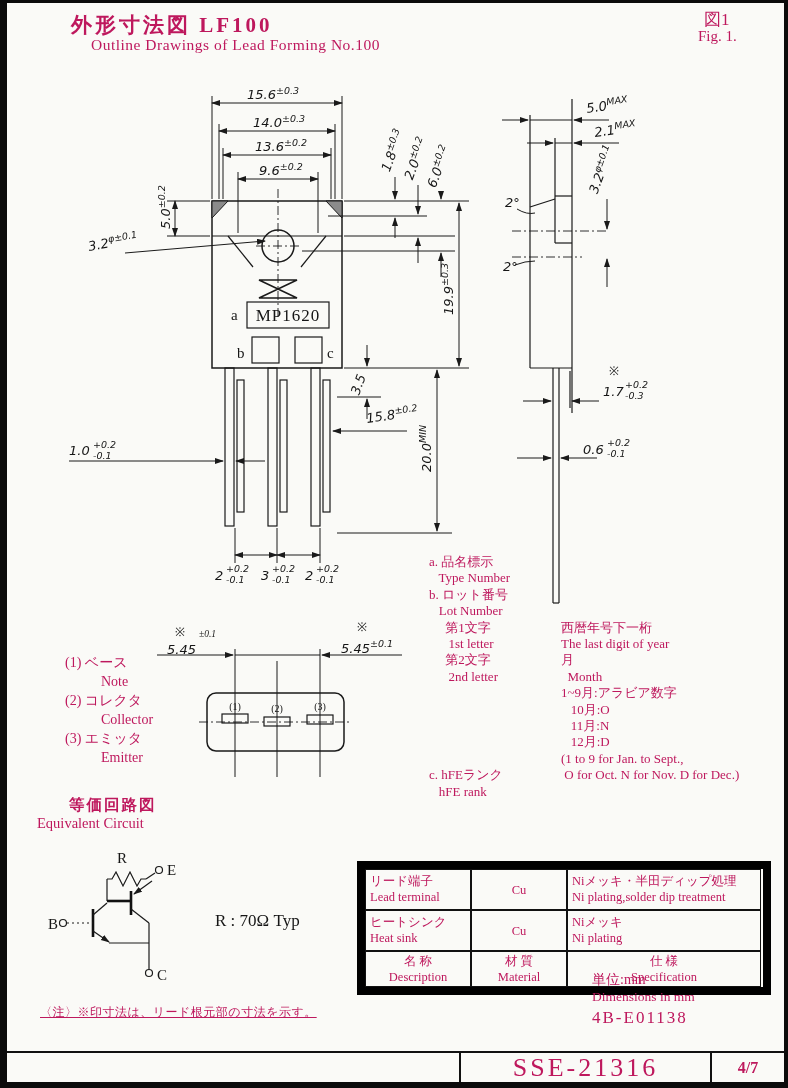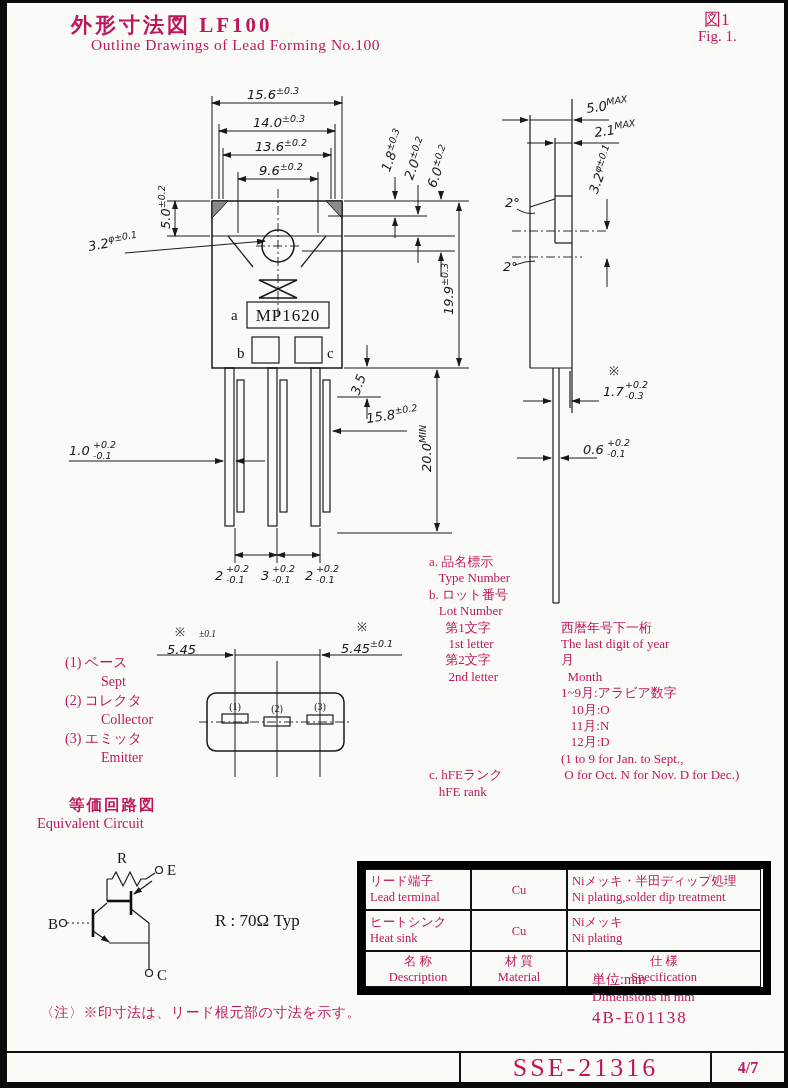--- a/index.html
+++ b/index.html
@@ -38,21 +38,21 @@
   .spec-table{left:350px;top:858px;width:398px;border:8px solid #000000;border-collapse:collapse;
     display:grid;grid-template-columns:106px 96px 194px;background:#fafaf7;}
   .cell{border:1px solid #111;font-size:12.5px;line-height:1.28;padding:3px 4px;box-sizing:border-box;}
   .cell.ctr{display:flex;align-items:center;justify-content:center;text-align:center;}
   .cell .l2{display:block;}
   .r1{height:41px;} .r2{height:41px;} .r3{height:36px;}
   .unit{left:585px;top:968px;width:196px;padding-right:6px;box-sizing:border-box;}
   .unit .jp{font-size:14px;} .unit .en{font-size:13.5px;}
   .unit .doc{font-size:17px;letter-spacing:2px;margin-top:3px;}
   .noteblk{left:33px;top:1001px;}
-  .noteblk .jp{font-size:14px;letter-spacing:.5px;}
+  .noteblk .jp{font-size:12px;letter-spacing:.5px;text-decoration:underline;}
   .noteblk .en{font-size:13.5px;}
   .footer{left:0;right:0;top:1048px;bottom:0;display:flex;border-top:2.5px solid #111;}
   .fc1{width:452px;border-right:2px solid #111;}
   .fc2{flex:1;display:flex;align-items:center;justify-content:center;font-size:26px;letter-spacing:3px;border-right:2px solid #111;}
   .fc3{width:72px;display:flex;align-items:center;justify-content:center;font-size:16px;font-weight:bold;}
 </style>
 </head>
 <body>
 
 <div class="page">
@@ -244,21 +244,21 @@
       <text class="mark15" x="110" y="860">R</text>
       <text class="mark15" x="160" y="872">E</text>
       <text class="mark15" x="41" y="926">B</text>
       <text class="mark15" x="150" y="977">C</text>
       <text class="ser17" x="208" y="923">R : 70Ω Typ</text>
     </g>
   </svg>
 
   <div class="abs pins">
     <div>(1) ベース</div>
-    <div class="en">Sept</div>
+    <div class="en">Note</div>
     <div>(2) コレクタ</div>
     <div class="en">Collector</div>
     <div>(3) エミッタ</div>
     <div class="en">Emitter</div>
   </div>
 
   <div class="abs notes">
     <div class="nrow">
         <span class="nl">a. 品名標示</span>
         <span class="nr"></span>

